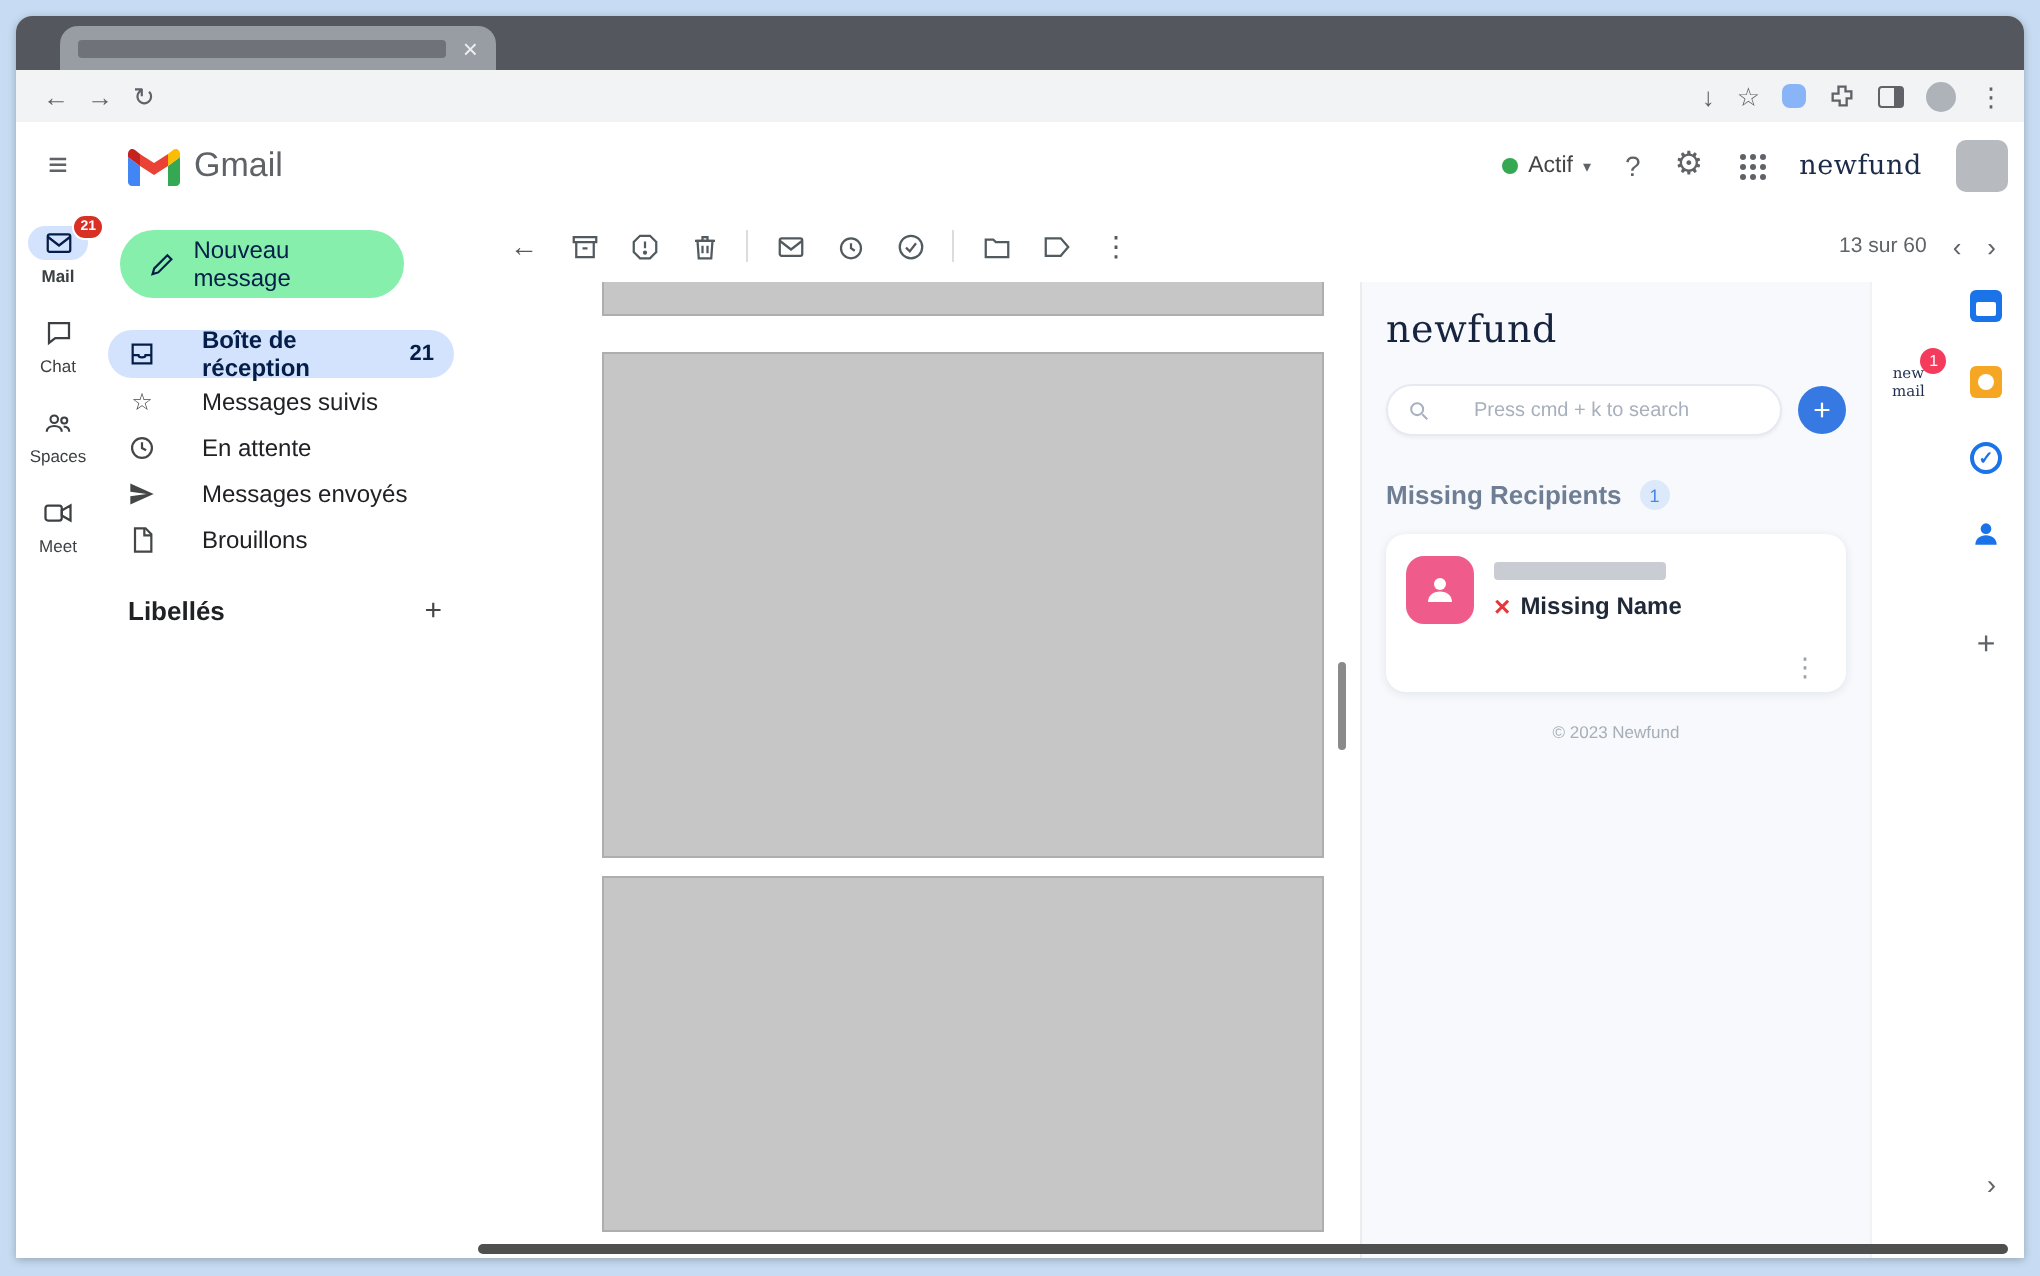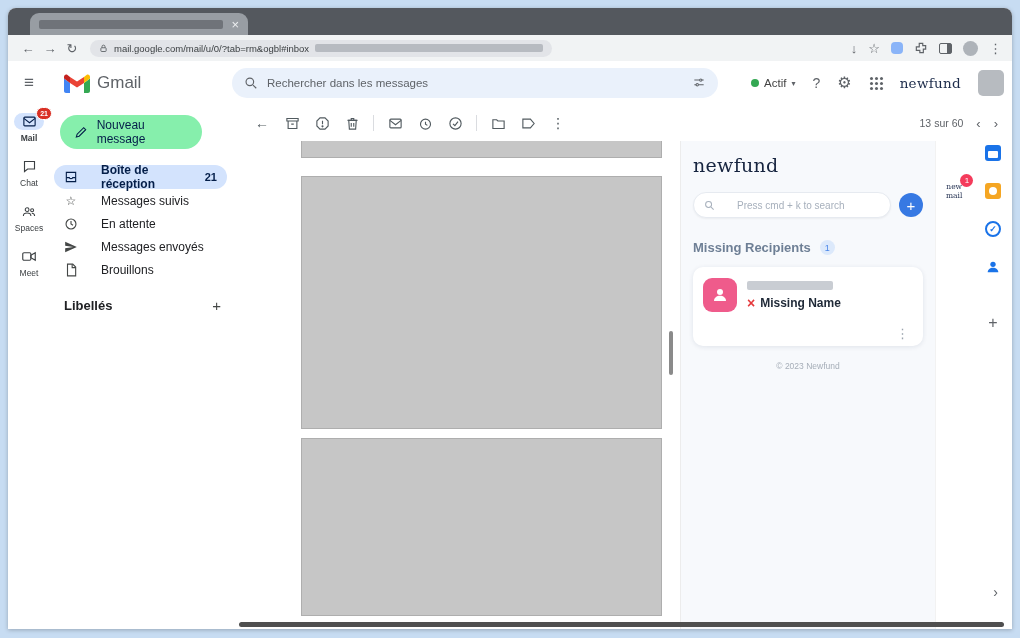--- a/index.html
+++ b/index.html
@@ -138,28 +138,20 @@
     <div class="tab">
       <div class="tab-title"></div>
       <span class="tab-close">×</span>
     </div>
   </div>
 
   <div class="addressbar">
     <span class="nav-ic">←</span>
     <span class="nav-ic">→</span>
     <span class="nav-ic">↻</span>
-    <div class="omnibox">
-      <svg width="9" height="11" viewBox="0 0 24 24" fill="none" stroke="#5f6368" stroke-width="2.4">
-          <rect x="5" y="10" width="14" height="10" rx="2"></rect>
-          <path d="M8 10V7a4 4 0 0 1 8 0v3"></path>
-        </svg>
-      <span class="omni-url">mail.google.com/mail/u/0/?tab=rm&amp;ogbl#inbox</span>
-      <div class="omni-redact"></div>
-    </div>
     <div class="addr-right">
       <span class="nav-ic">↓</span>
       <span class="nav-ic">☆</span>
       <span class="ext-dot"></span>
       <svg width="14" height="14" viewBox="0 0 24 24" fill="none" stroke="#5f6368" stroke-width="2">
           <path d="M9 4h6v4h5v6h-4v6H10v-4H4V10h5z"></path>
         </svg>
       <span class="panel-ic"></span>
       <span class="avatar-sm"></span>
       <span class="nav-ic">⋮</span>
@@ -215,33 +207,20 @@
     <div class="ghead">
       <div class="glogo">
         <svg viewBox="0 0 52 40" width="26" height="20">
           <path d="M4 40h8V20L0 11v25c0 2.2 1.8 4 4 4z" fill="#4285f4"></path>
           <path d="M40 40h8c2.2 0 4-1.8 4-4V11l-12 9z" fill="#34a853"></path>
           <path d="M12 20V8l14 9 14-9v12L26 29z" fill="#ea4335"></path>
           <path d="M0 11l12 9V8L7 4C3.8 1.6 0 4 0 8z" fill="#c5221f"></path>
           <path d="M52 11l-12 9V8l5-4c3.2-2.4 7 0 7 4z" fill="#fbbc04"></path>
         </svg>
         <span class="glogo-text">Gmail</span>
-      </div>
-      <div class="gsearch">
-        <svg width="14" height="14" viewBox="0 0 24 24" fill="none" stroke="#5f6368" stroke-width="2">
-            <circle cx="10" cy="10" r="6.5"></circle>
-            <path d="M15.5 15.5L21 21"></path>
-          </svg>
-        <input type="text" placeholder="Rechercher dans les messages" style="">
-        <svg width="14" height="14" viewBox="0 0 24 24" fill="none" stroke="#5f6368" stroke-width="1.8">
-            <path d="M4 7h9M17 7h3"></path>
-            <circle cx="15" cy="7" r="2"></circle>
-            <path d="M4 15h3M11 15h9"></path>
-            <circle cx="9" cy="15" r="2"></circle>
-          </svg>
       </div>
       <div class="ghead-right">
         <div class="status">
           <span class="dot-green"></span>
           <span>Actif</span>
           <span class="caret">▾</span>
         </div>
         <span class="hd-ic">?</span>
         <span class="hd-ic gear">⚙</span>
         <span class="dots9"></span>

